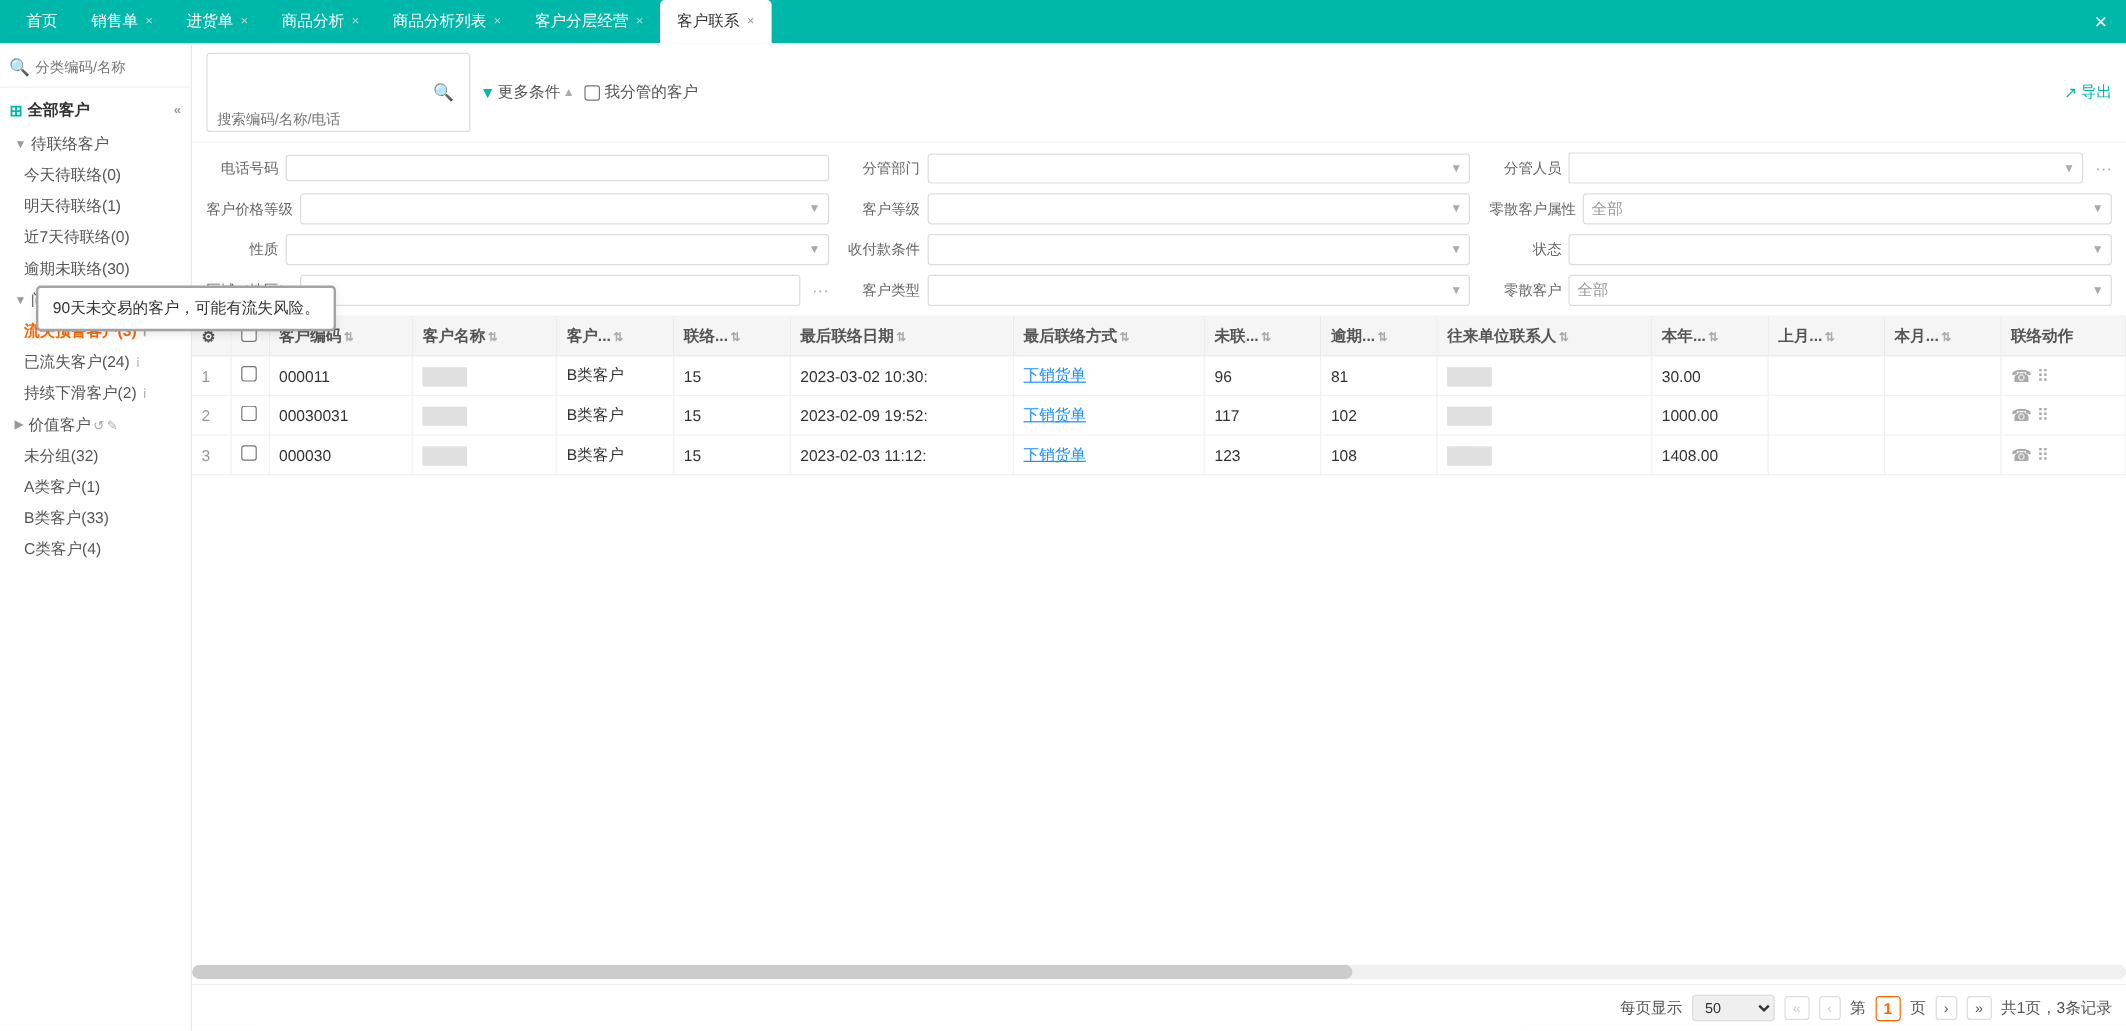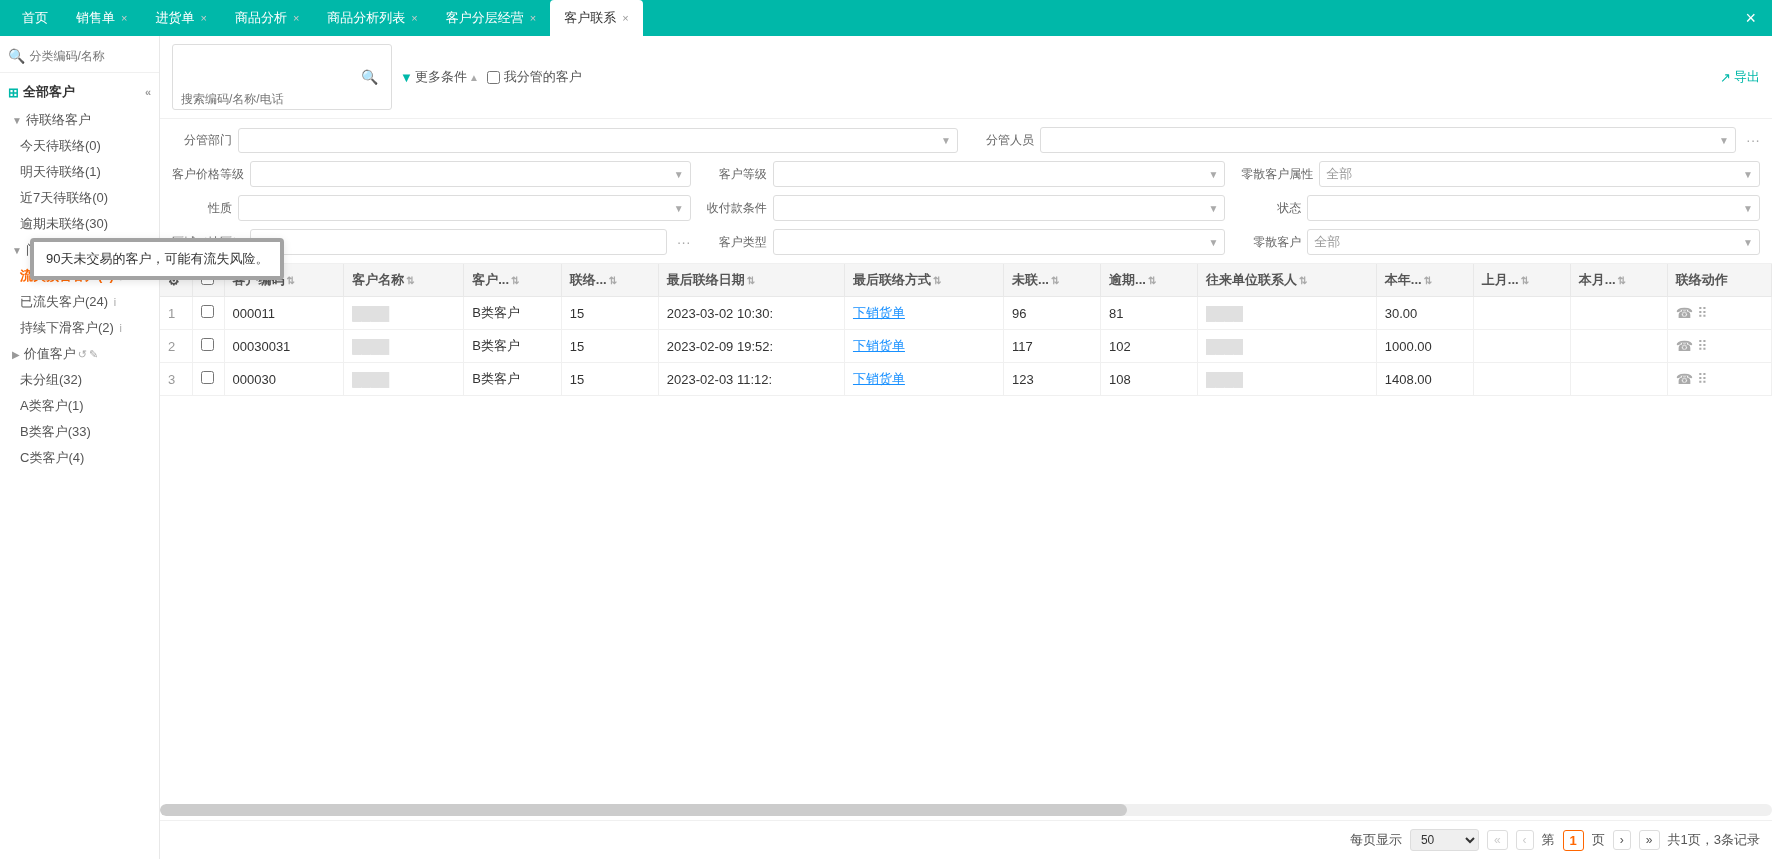--- a/index.html
+++ b/index.html
@@ -283,21 +283,21 @@
       background: #ccc;
       border-radius: 6px;
       width: 60%;
       margin-left: 0;
     }
 
     
     .tooltip-box {
       position: absolute;
       background: #fff;
-      border: 4px solid #a3a3a3;
+      border: 2px solid #a3a3a3;
       border-radius: 4px;
       padding: 8px 12px;
       font-size: 12px;
       color: #333;
       box-shadow: 0 2px 8px rgba(0,0,0,0.1);
       top: 238px;
       left: 30px;
       white-space: nowrap;
       z-index: 100;
     }
@@ -434,20 +434,24 @@
       </div>
       <div class="export-btn">
         <span>↗</span>
         <span>导出</span>
       </div>
     </div>
 
     <div class="filter-form">
 
       <div class="filter-row">
+        <div class="filter-field">
+          <span class="filter-label">电话号码</span>
+          <input class="filter-input" type="text" style="">
+        </div>
         <div class="filter-field">
           <span class="filter-label">分管部门</span>
           <div class="filter-select">
             <span style="color:#bbb;font-size:12px;">　</span>
             <span class="arrow-down">▼</span>
           </div>
         </div>
         <div class="filter-field">
           <span class="filter-label">分管人员</span>
           <div class="filter-select">

